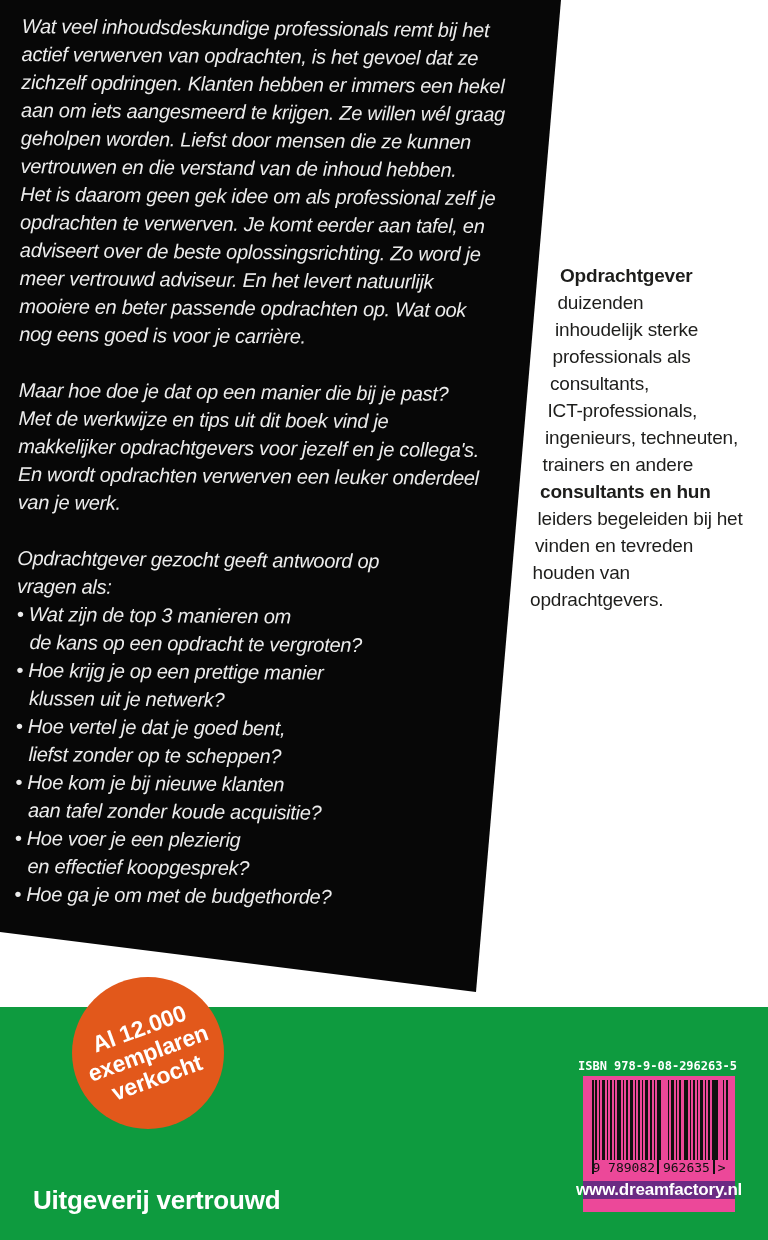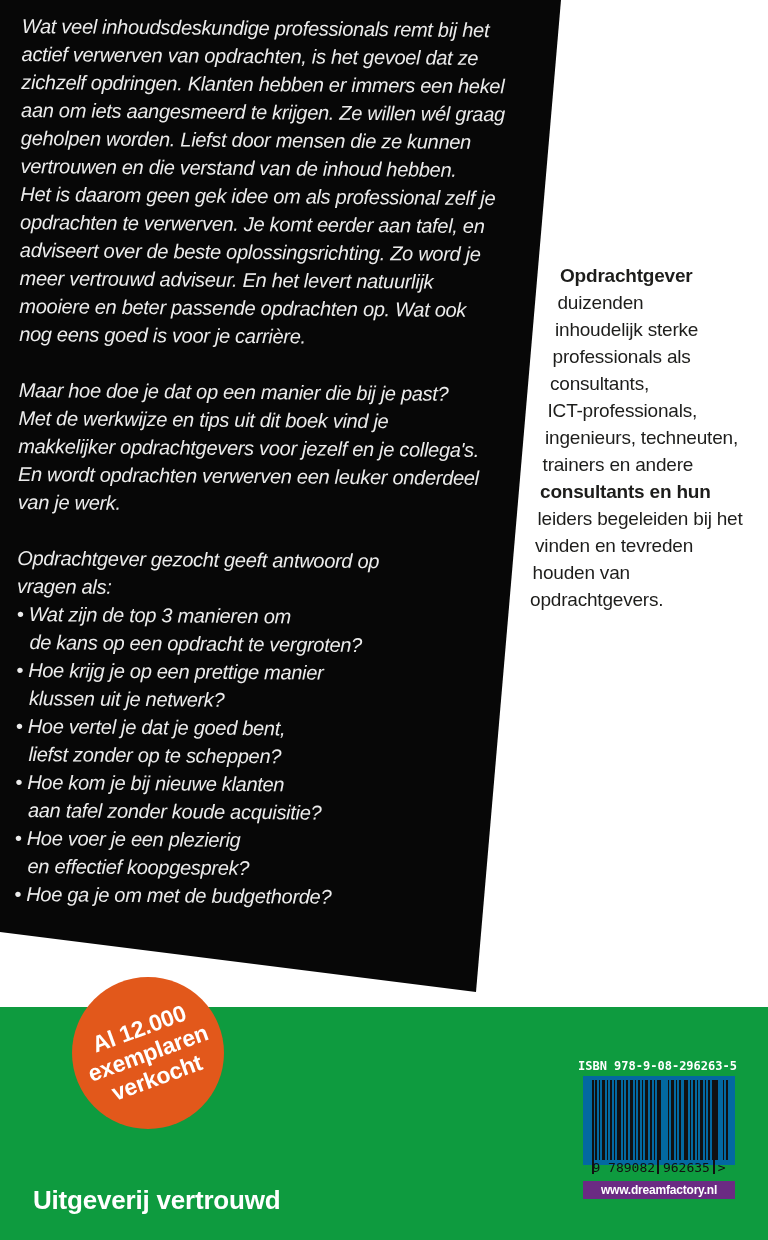--- a/index.html
+++ b/index.html
@@ -64,36 +64,36 @@
   }
 
   
   .isbn-label {
     position:absolute; left:578px; top:1059px; width:162px;
     text-align:left; color:#ffffff;
     font-family:"DejaVu Sans Mono", monospace; font-weight:bold;
     font-size:12px; white-space:nowrap;
   }
   .barcode-box {
-    position:absolute; left:583px; top:1076px; width:152px; height:89px;
-    background:#0369a1;
+    position:absolute; left:583px; top:1076px; width:152px; height:136px;
+    background:#ec4899;
   }
   .bars { position:absolute; left:7px; top:4px; }
   .guard { position:absolute; top:4px; width:2px; height:94px; background:#111111; }
   .g1 { left:9px; } .g2 { left:74px; } .g3 { left:130px; }
   .digits {
     position:absolute; left:0; top:84px; width:100%;
     text-align:center; color:#111111;
     font-family:"DejaVu Sans Mono", monospace; font-size:13px; white-space:nowrap;
   }
   .website-band {
     position:absolute; left:583px; top:1181px; width:152px; height:18px;
     background:#6b2b83; color:#ffffff;
     display:flex; align-items:center; justify-content:center;
-    font-size:12px; font-weight:bold; letter-spacing:-0.2px;
+    font-size:17px; font-weight:bold; letter-spacing:-0.2px;
   }
 </style>
 </head>
 <body>
 
 <div class="green-band"></div>
 
 <div class="black-panel">
   <div class="blurb">
     <p>Wat veel inhoudsdeskundige professionals remt bij het

